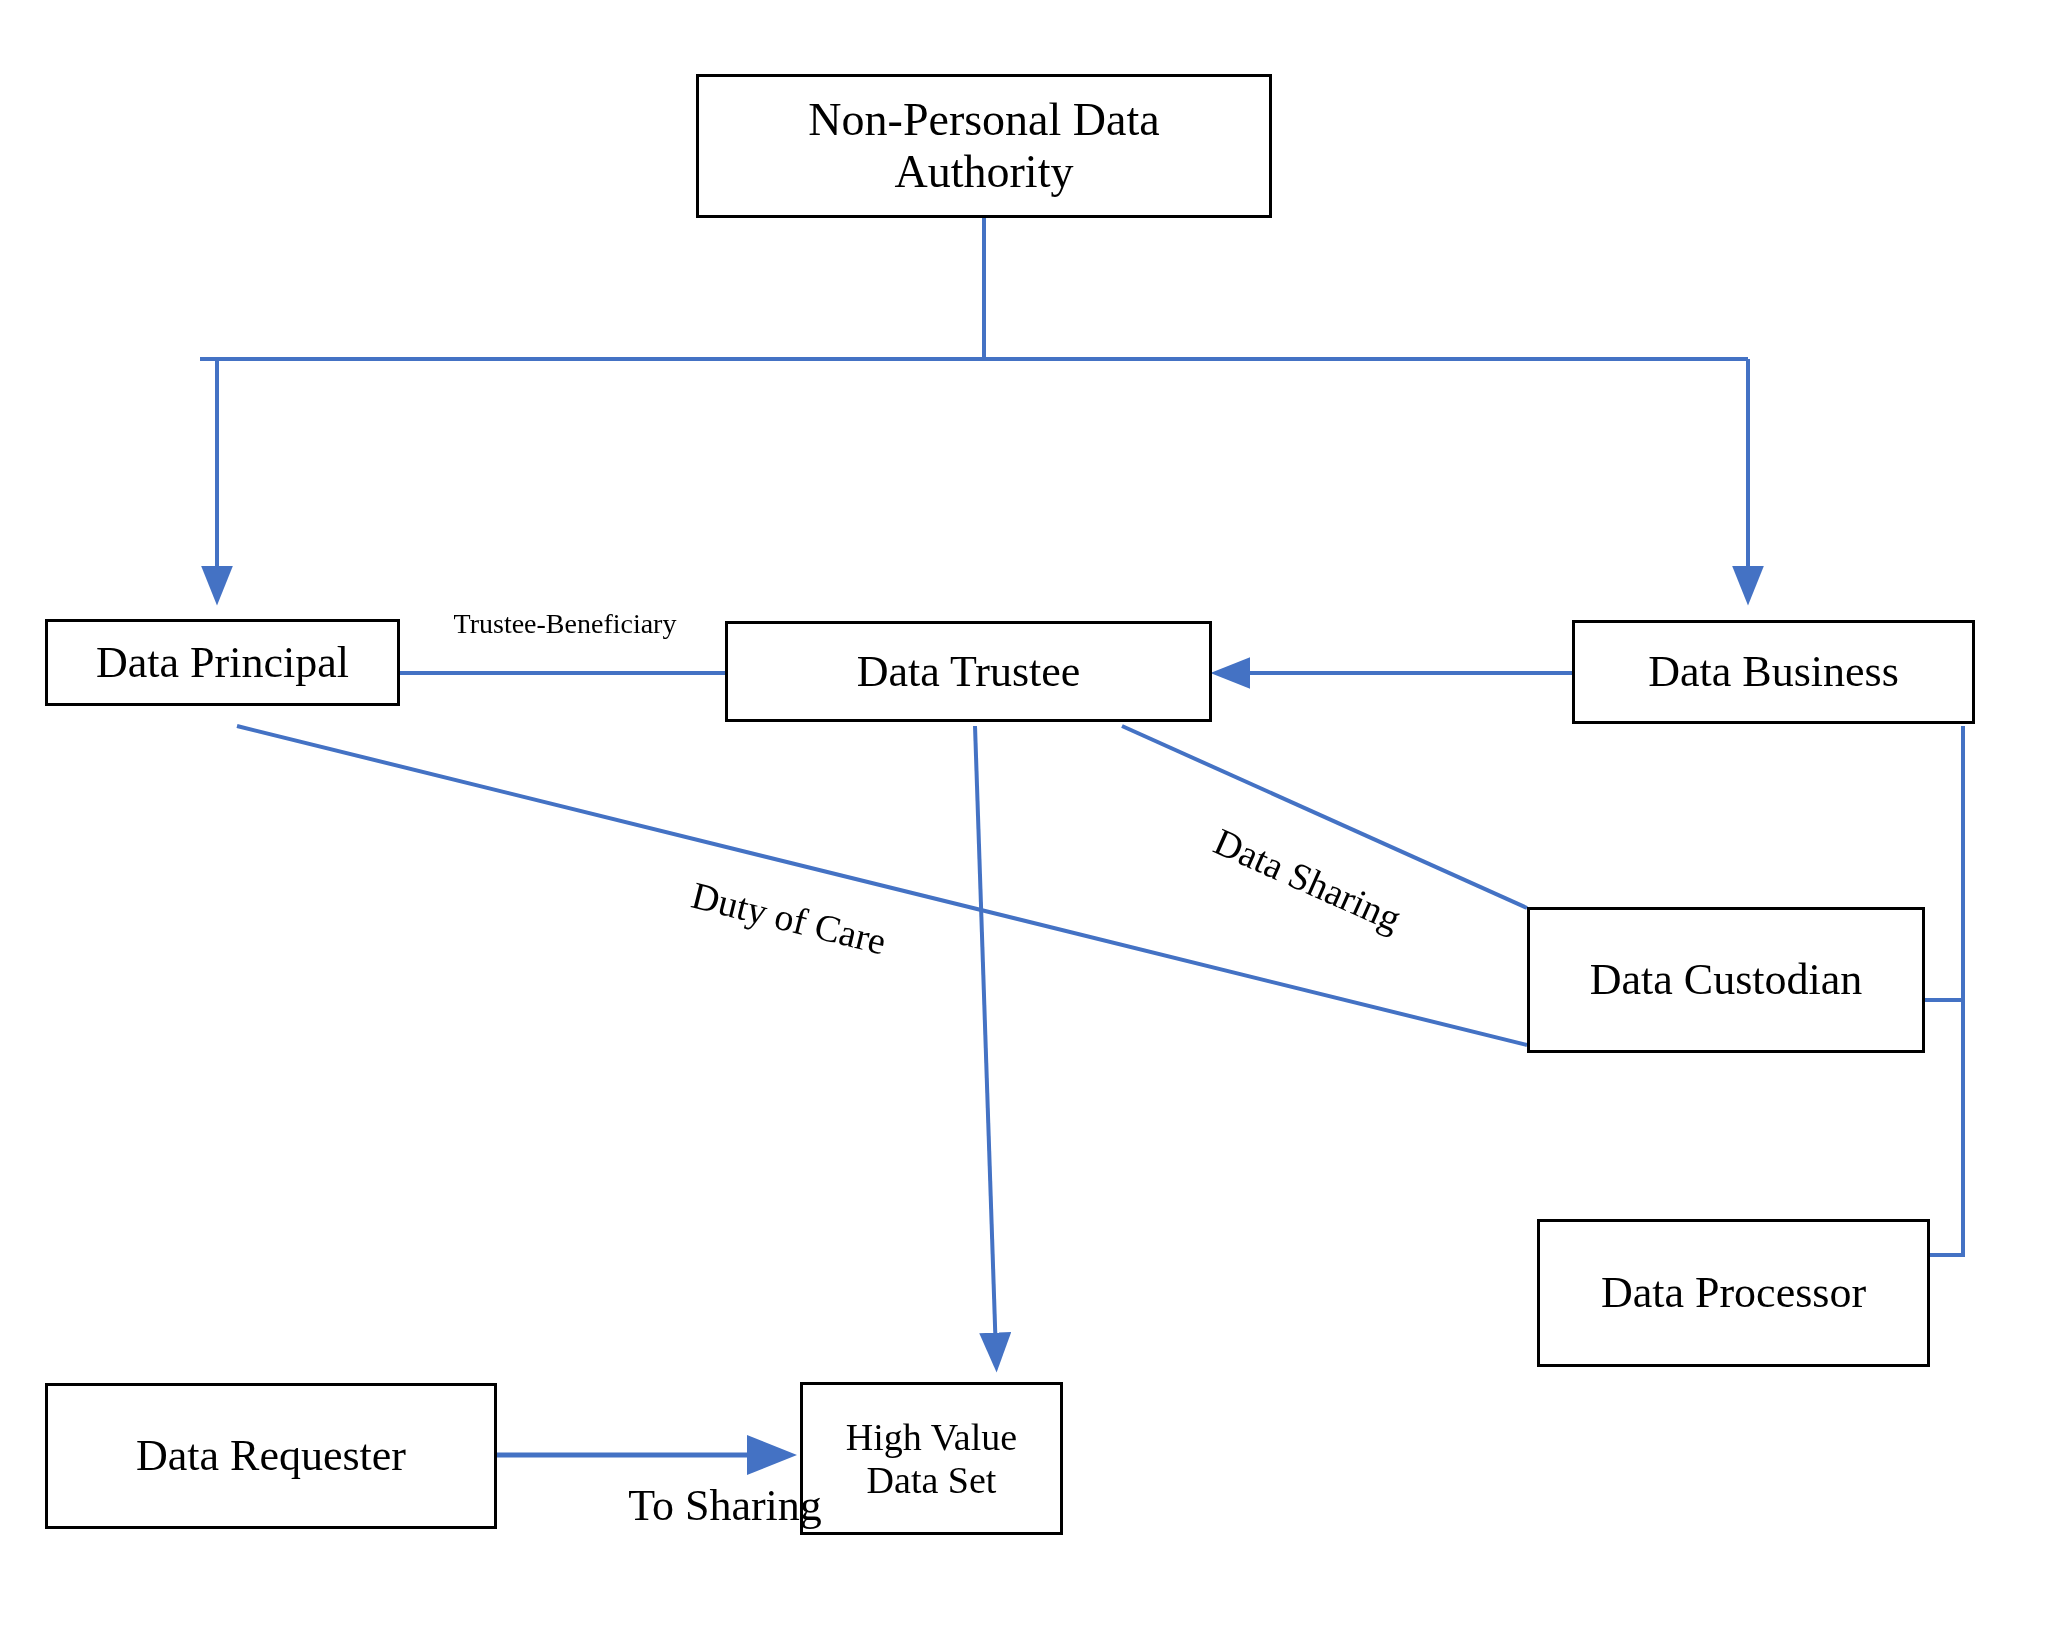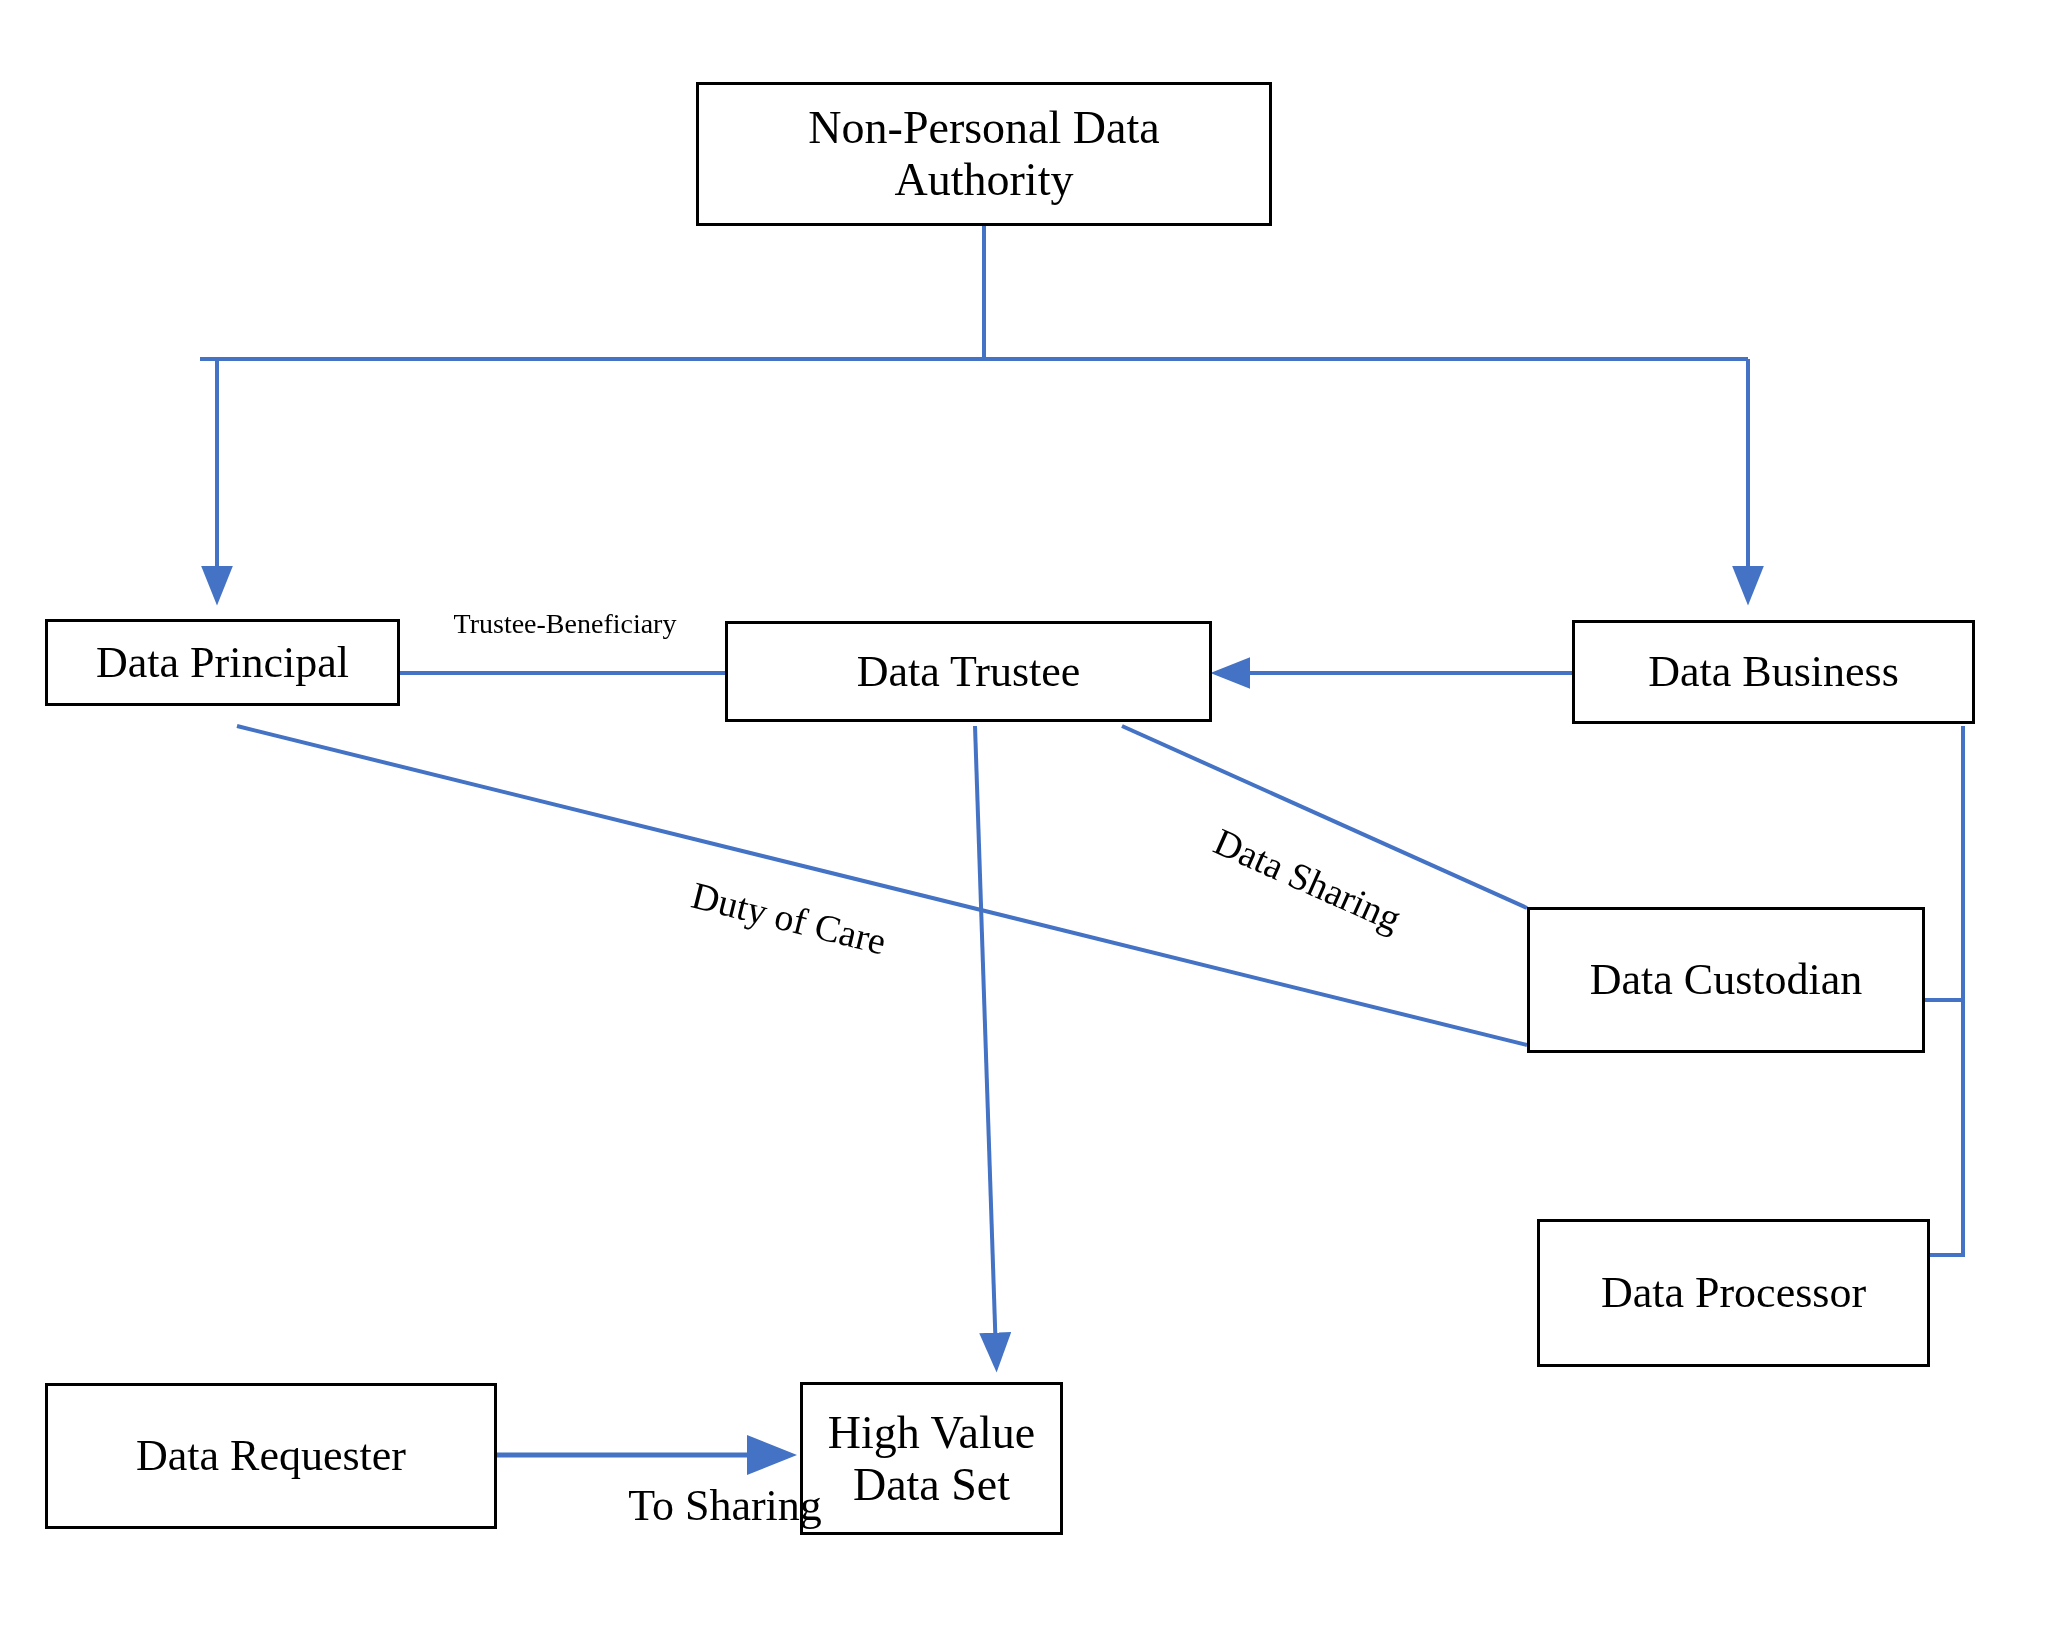--- a/index.html
+++ b/index.html
@@ -105,36 +105,36 @@
     <g>
       <path d="M1963,726 L1963,1255 L1930,1255" stroke="#4472C4" stroke-width="4" fill="none"></path>
       <path d="M1963,1000 L1925,1000" stroke="#4472C4" stroke-width="4" fill="none"></path>
     </g>
 
     <g>
       <path d="M497,1455 L775,1455" stroke="#4472C4" stroke-width="5" fill="none" marker-end="url(#ah)"></path>
     </g>
   </svg>
 
-  <div class="node" style="left:696px; top:74px; width:576px; height:144px; font-size:46px;margin-top:8px;">Non-Personal Data
+  <div class="node" style="left:696px; top:74px; width:576px; height:144px; font-size:46px;">Non-Personal Data
 Authority</div>
 
   <div class="node" style="left:45px; top:619px; width:355px; height:87px;">Data Principal</div>
 
   <div class="node" style="left:725px; top:621px; width:487px; height:101px;">Data Trustee</div>
 
   <div class="node" style="left:1572px; top:620px; width:403px; height:104px;">Data Business</div>
 
   <div class="node" style="left:1527px; top:907px; width:398px; height:146px;">Data Custodian</div>
 
   <div class="node" style="left:1537px; top:1219px; width:393px; height:148px;">Data Processor</div>
 
   <div class="node" style="left:45px; top:1383px; width:452px; height:146px;">Data Requester</div>
 
-  <div class="node" style="left:800px; top:1382px; width:263px; height:153px; font-size:46px;">High Value
+  <div class="node" style="left:800px; top:1382px; width:263px; height:153px; font-size:38px;">High Value
 Data Set</div>
 
   <div class="edge-label lbl-trustee-beneficiary" style="left:445px; top:606px; width:240px;">Trustee-Beneficiary</div>
 
   <div class="edge-label lbl-duty" style="left:683px; top:868px; width:230px; transform: rotate(14deg);">Duty of Care</div>
 
   <div class="edge-label lbl-sharing" style="left:1212px; top:812px; width:230px; transform: rotate(24deg);">Data Sharing</div>
 
 
   <div class="edge-label lbl-nominal" style="left:590px; top:1478px; width:270px;">To Sharing</div>

